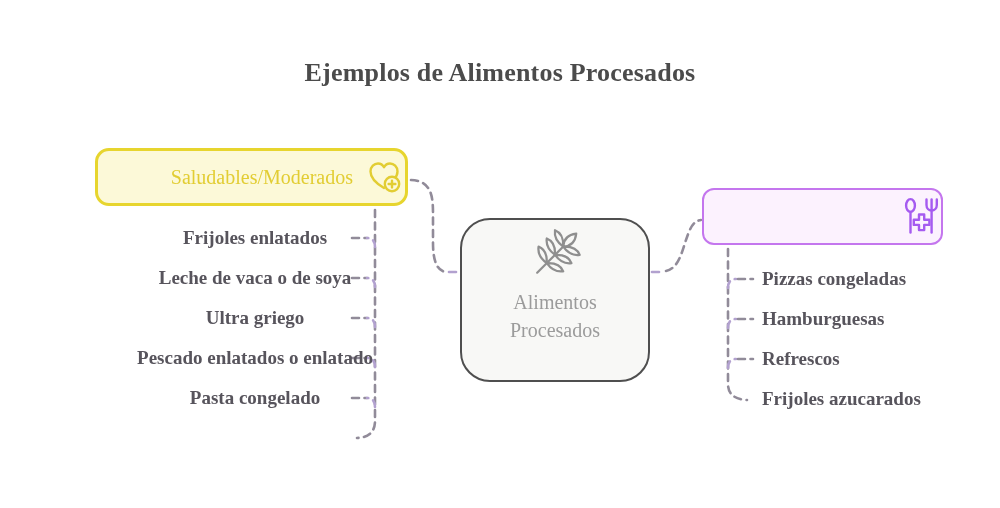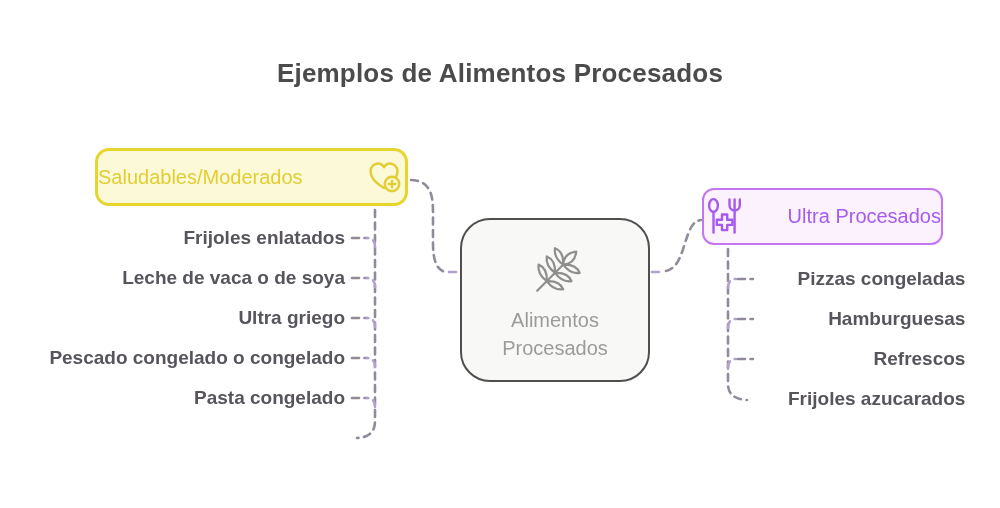--- a/index.html
+++ b/index.html
@@ -1,59 +1,59 @@
 <!DOCTYPE html>
 <html style="--title-text: #4b4b4b; --item-text: #57545c; --yellow-border: #e7d52e; --yellow-fill: #fcf9d8; --yellow-text: #e2cd33; --purple-border: #c476ee; --purple-fill: #fcf2fe; --purple-text: #a55bf0; --center-border: #4f4f4f; --center-fill: #f8f8f6; --center-text: #9b9b9b; --center-icon: #8f8f8f; --connector-gray: #918b99; --connector-lavender: #b2a1cf;"><head>
 <meta charset="utf-8">
 <style>
   html,body{margin:0;padding:0;background:#ffffff;}
   .canvas{
     position:relative;width:1000px;height:508px;background:#ffffff;overflow:hidden;
-    font-family:Liberation Sans, sans-serif;
+    font-family:Liberation Serif, serif;
   }
   *{box-sizing:border-box;}
 
   .title{
     position:absolute;left:0;right:0;top:58px;margin:0;
     text-align:center;font-size:26px;font-weight:bold;letter-spacing:.2px;
     color:var(--title-text);
   }
 
   .connectors{position:absolute;left:0;top:0;width:1000px;height:508px;pointer-events:none;}
   .connectors path{fill:none;stroke-width:2.6;stroke-linecap:round;stroke-dasharray:7 5.5;}
   .cg{stroke:var(--connector-gray);}
   .cl{stroke:var(--connector-lavender);}
 
-  .node{position:absolute;display:flex;align-items:center;justify-content:space-between;}
+  .node{position:absolute;display:flex;align-items:center;justify-content:flex-end;}
   .node-yellow{
     left:95px;top:148px;width:313px;height:58px;gap:10px;
     background:var(--yellow-fill);border:3px solid var(--yellow-border);border-radius:14px;
   }
   .node-yellow .node-label{color:var(--yellow-text);}
   .node-purple{
     left:702px;top:188px;width:241px;height:57px;gap:10px;
     background:var(--purple-fill);border:2.5px solid var(--purple-border);border-radius:12px;
   }
   .node-purple .node-label{color:var(--purple-text);}
   .node-label{font-size:20px;font-weight:500;white-space:nowrap;}
   .icon{display:flex;align-items:center;justify-content:center;}
 
   .node-center{
     left:460px;top:218px;width:190px;height:164px;
     background:var(--center-fill);border:2.5px solid var(--center-border);border-radius:30px;
-    flex-direction:column;justify-content:flex-start;padding-top:18px;
+    flex-direction:column;justify-content:flex-start;
   }
   .center-label{
     margin-top:6px;width:150px;text-align:center;
     font-size:20px;line-height:1.42;color:var(--center-text);font-weight:400;
   }
 
   .item-list{position:absolute;}
-  .left-list{top:218px;right:655px;text-align:right;}
-  .right-list{top:259px;left:788px;text-align:right;}
+  .left-list{top:218px;right:627px;text-align:center;}
+  .right-list{top:259px;left:762px;text-align:left;}
   .item{
     height:40px;line-height:40px;white-space:nowrap;
     font-size:19px;font-weight:bold;color:var(--item-text);
   }
 </style>
 </head>
 <body>
 
 <div class="canvas">
 
@@ -124,28 +124,27 @@
       <svg width="40" height="44" viewBox="0 0 40 44" xmlns="http://www.w3.org/2000/svg">
         <g style="stroke:var(--purple-text);stroke-width:2.4;stroke-linecap:round;stroke-linejoin:round">
           <ellipse cx="9.5" cy="10.5" rx="4.4" ry="6.4" style="fill:none"></ellipse>
           <path d="M9.5 17 V37.5" style="fill:none"></path>
           <path d="M25.5 4.5 V10 C25.5 13.2 27.8 15.5 30.6 15.5 C33.5 15.5 35.8 13.2 35.8 10 V4.5" style="fill:none"></path>
           <path d="M30.6 4.5 V37.5" style="fill:none"></path>
           <path d="M18 19.5 h5.2 v5.2 h5.2 v5.2 h-5.2 v5.2 h-5.2 v-5.2 h-5.2 v-5.2 h5.2 Z" style="fill:var(--purple-fill)"></path>
         </g>
       </svg>
     </span>
-    <span class="node-label">Ultra Procesados</span>
   </div>
 
   <div class="item-list left-list">
     <div class="item">Frijoles enlatados</div>
     <div class="item">Leche de vaca o de soya</div>
     <div class="item">Ultra griego</div>
-    <div class="item">Pescado congelado o congelado</div>
+    <div class="item">Pescado enlatados o enlatado</div>
     <div class="item">Pasta congelado</div>
   </div>
 
   <div class="item-list right-list">
     <div class="item">Pizzas congeladas</div>
     <div class="item">Hamburguesas</div>
     <div class="item">Refrescos</div>
     <div class="item">Frijoles azucarados</div>
   </div>
 

